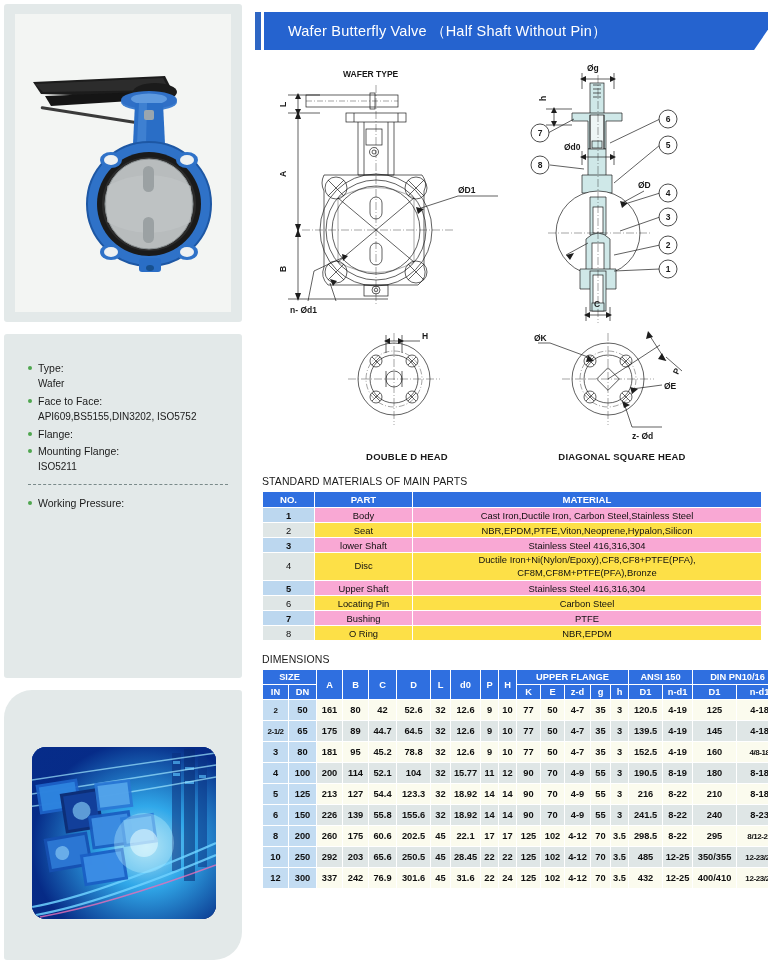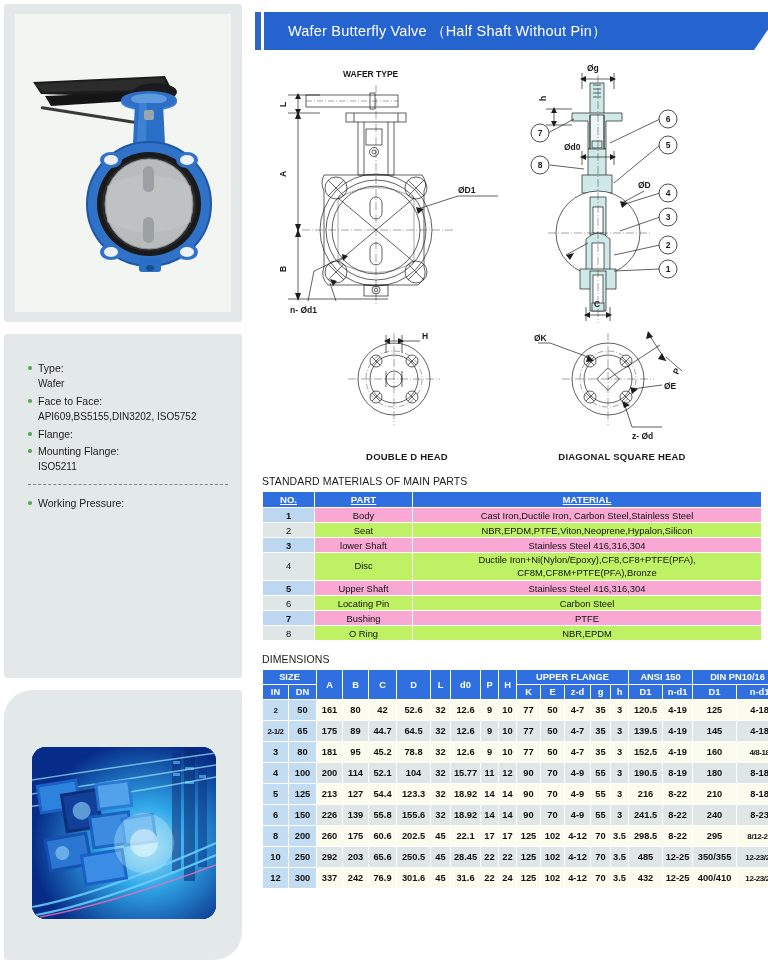--- a/index.html
+++ b/index.html
@@ -105,28 +105,28 @@
   
   .sect-title {
     font-size:10.5px; color:#1a1a1a; margin:0 0 4px 12px; letter-spacing:.1px;
   }
   table { border-collapse:collapse; font-size:9.4px; }
   .mat-table {
     margin-left:12px; width:500px; table-layout:fixed;
   }
   .mat-table th {
     background:#2f6fe0; color:#ffffff; font-weight:bold;
-    height:16px; font-size:9.6px; border:1px solid #ffffff;text-decoration:underline;
+    height:16px; font-size:9.6px; border:1px solid #ffffff;
   }
   .mat-table td {
     text-align:center; color:#101010; height:15px;
     border:1px solid #ffffff; padding:0 2px;
   }
   .mat-table tr.odd td { background:#f9a8d4; }
-  .mat-table tr.even td { background:#bef264; }
+  .mat-table tr.even td { background:#fde047; }
   .mat-table tr.odd td.c-no { background:#bcd7ef; font-weight:bold; }
   .mat-table tr.even td.c-no { background:#dfe6e6; }
   .mat-table td.c-part { font-weight:normal; }
   .mat-table td.tall { height:28px; line-height:12.5px; }
 
   .dim-table {
     margin-left:12px; width:500px; table-layout:fixed;
   }
   .dim-table th {
     background:#2f6fe0; color:#ffffff; font-weight:bold;

